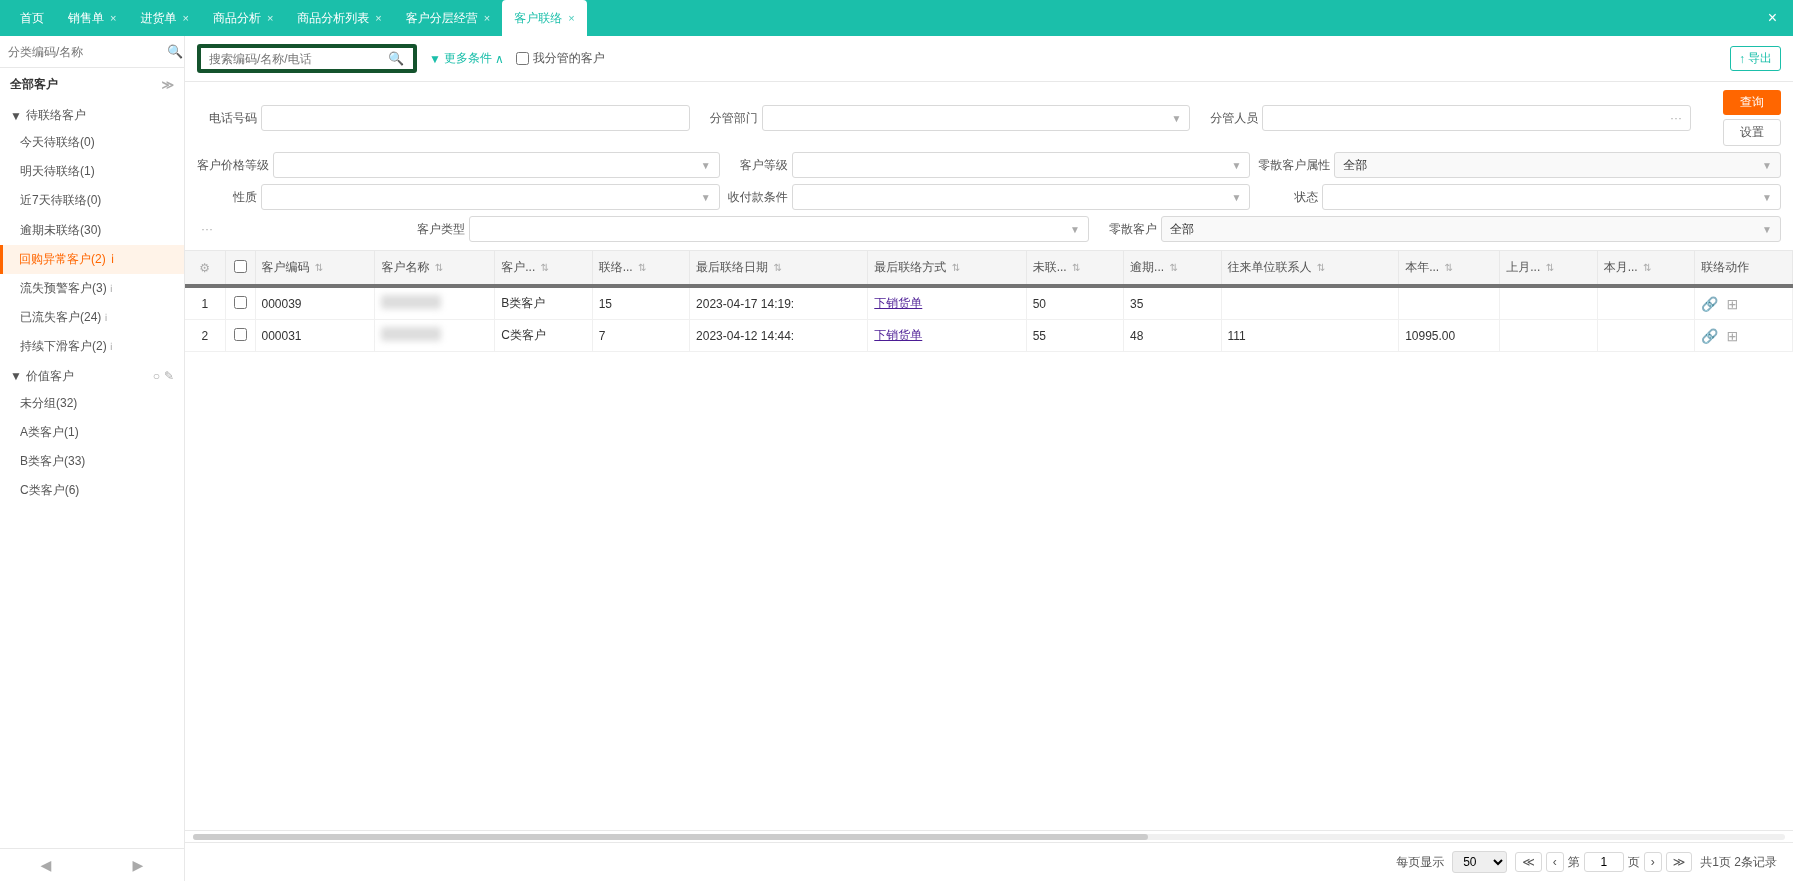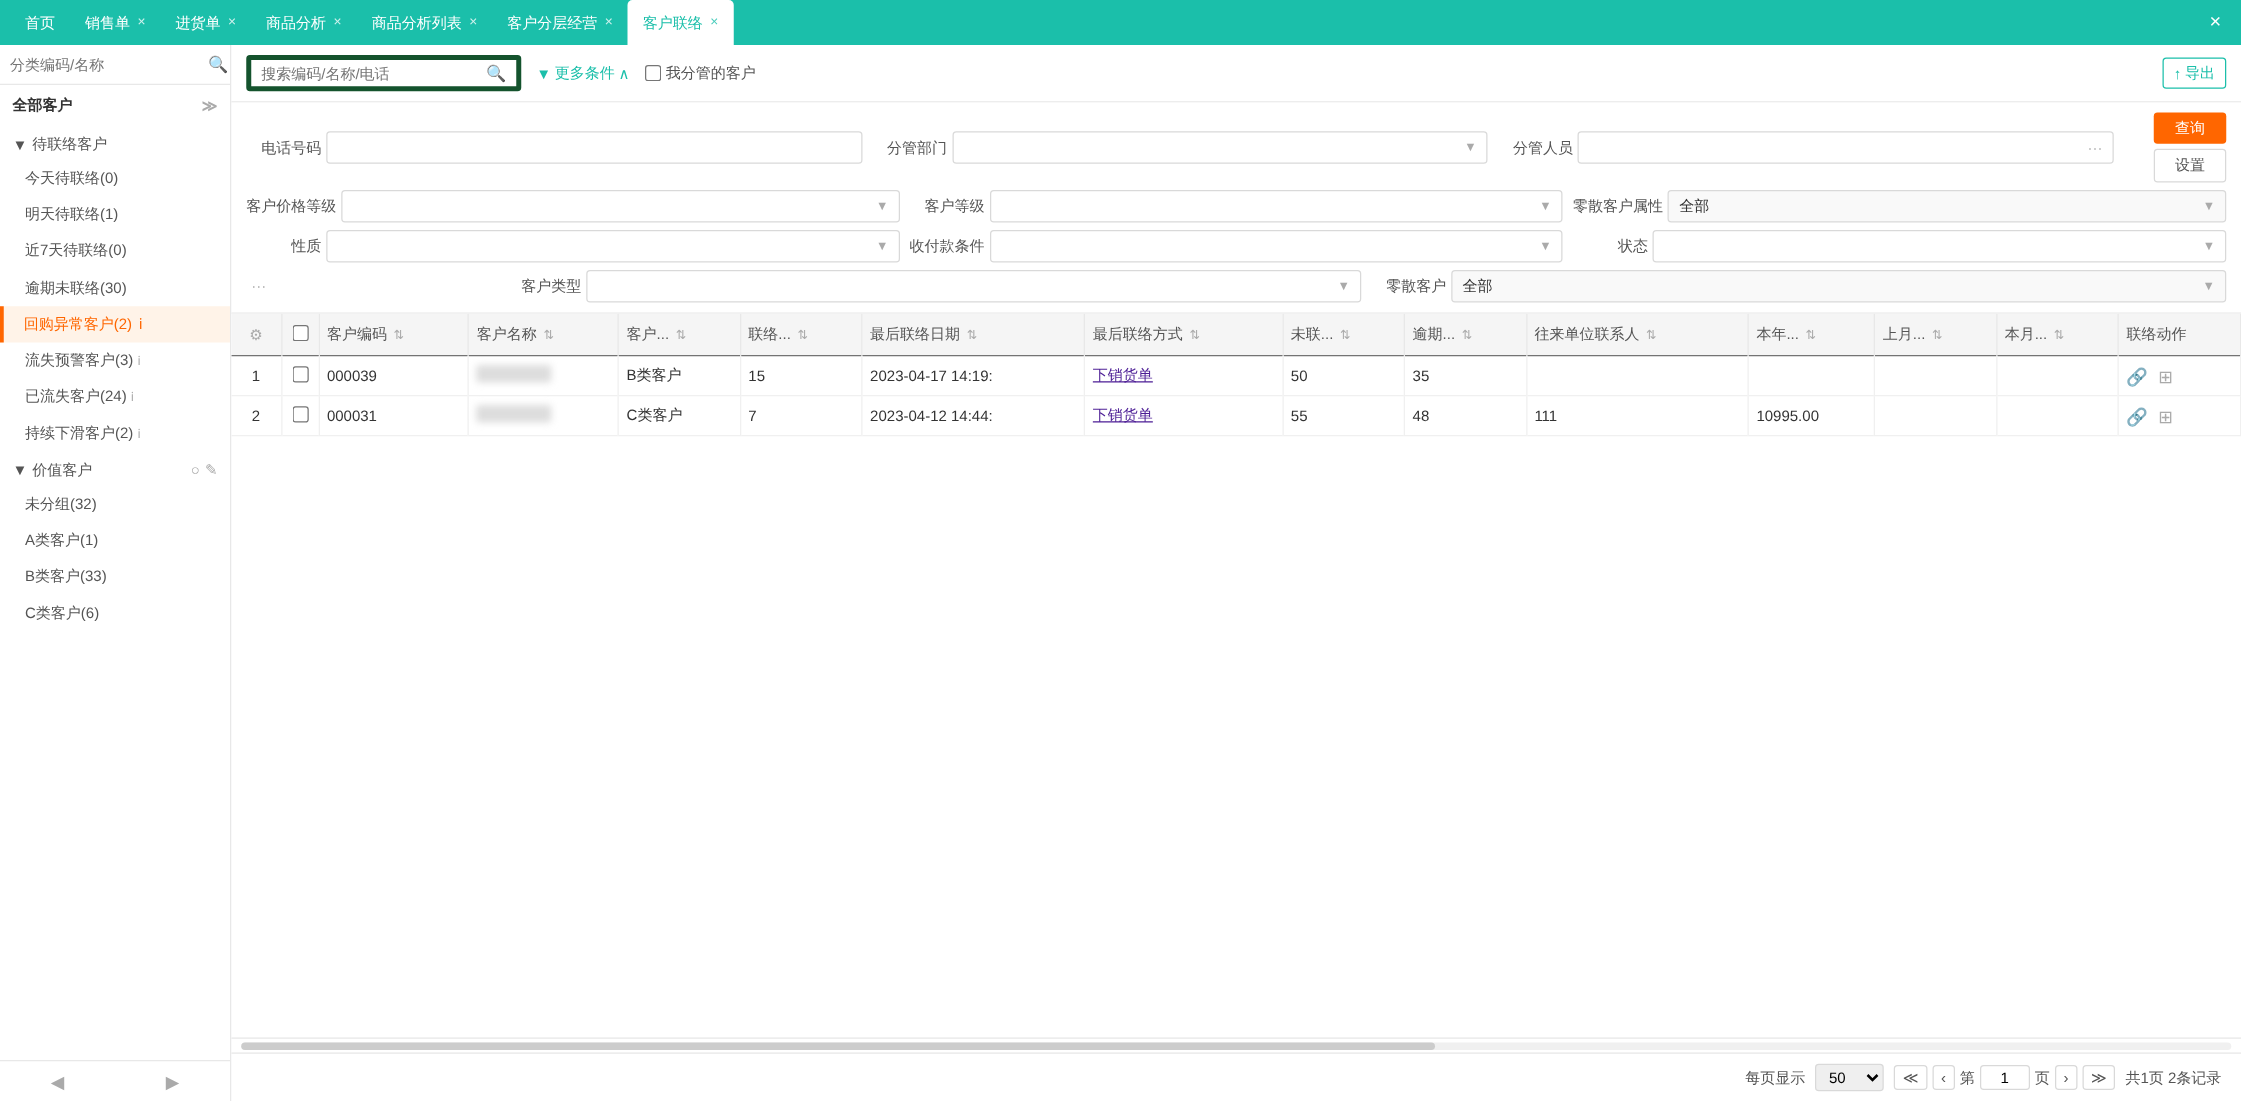--- a/index.html
+++ b/index.html
@@ -231,21 +231,21 @@
       overflow: auto;
       background: white;
     }
     table {
       width: 100%;
       border-collapse: collapse;
       font-size: 12px;
     }
     thead tr {
       background: #f5f5f5;
-      border-bottom: 1px solid #737373;
+      border-bottom: 4px solid #737373;
     }
     thead th {
       padding: 8px 6px;
       text-align: left;
       color: #555;
       font-weight: normal;
       white-space: nowrap;
       border-right: 1px solid #e8e8e8;
     }
     thead th .sort-icon { color: #aaa; margin-left: 2px; font-size: 10px; }

